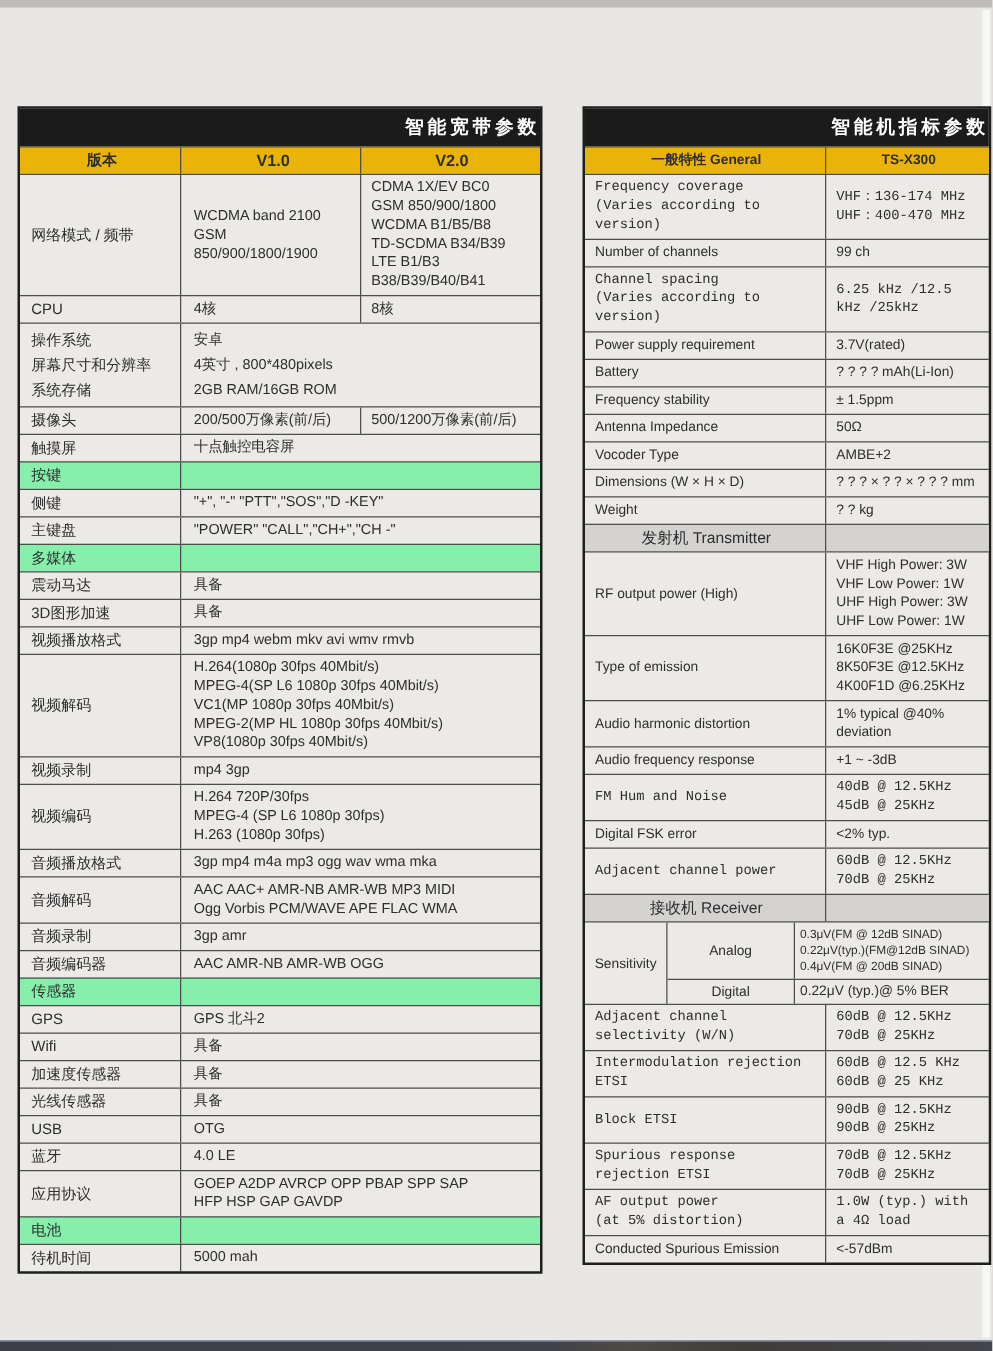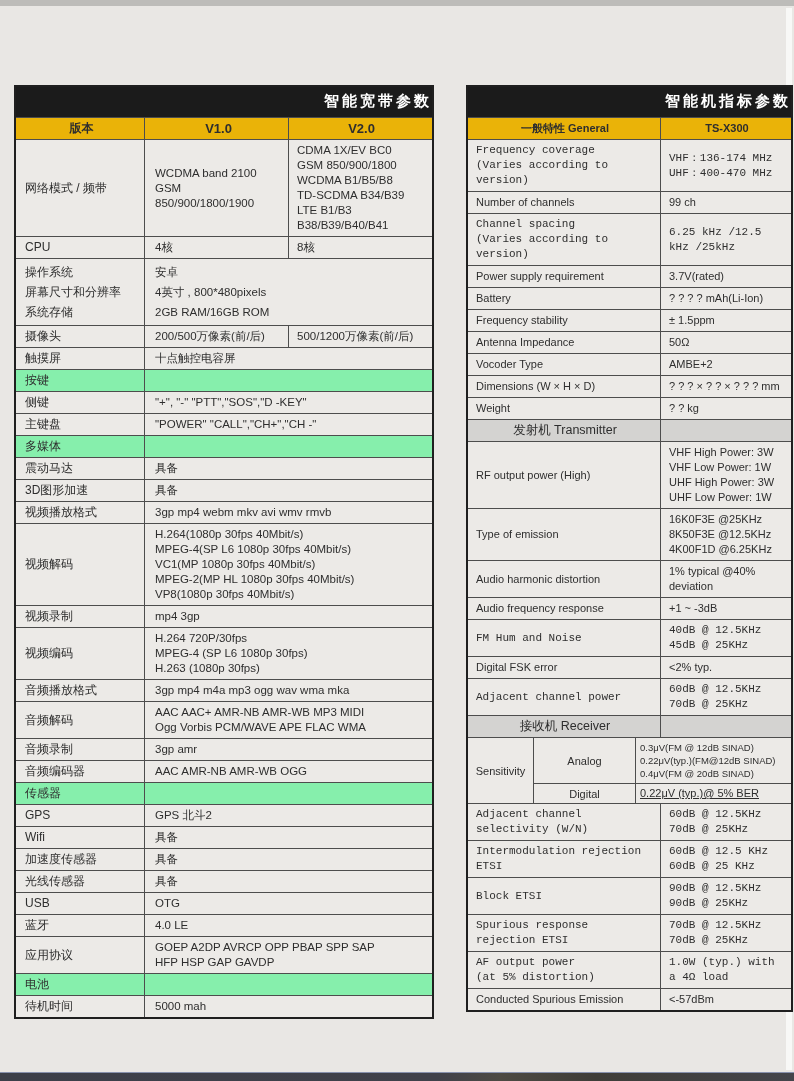--- a/index.html
+++ b/index.html
@@ -40,21 +40,21 @@
 
   .sens-label { width:66px; border-right:1px solid #4d4d4d; display:flex; align-items:center;
                 justify-content:center; font-size:11px; text-align:center; }
   .sens-rows { flex:1; display:flex; flex-direction:column; }
   .sens-sub { display:flex; flex:1; }
   .sens-sub + .sens-sub { border-top:1px solid #4d4d4d; }
   .sens-name { width:102px; border-right:1px solid #4d4d4d; display:flex; align-items:center;
                justify-content:center; font-size:11px; }
   .sens-val { flex:1; display:flex; flex-direction:column; justify-content:center; padding:3px 4px;
               white-space:pre-line; font-size:9.5px; line-height:13px; }
-  .sens-val.digital { font-size:11px;text-decoration:underline; }
+  .sens-val.digital { font-size:11px; }
 </style>
 </head>
 <body>
 
 <div class="screen">
   <div class="topbar"></div>
   <div class="rightstrip"></div>
 
   <div class="spec-table left">
     <div class="ttitle">智能宽带参数</div>

